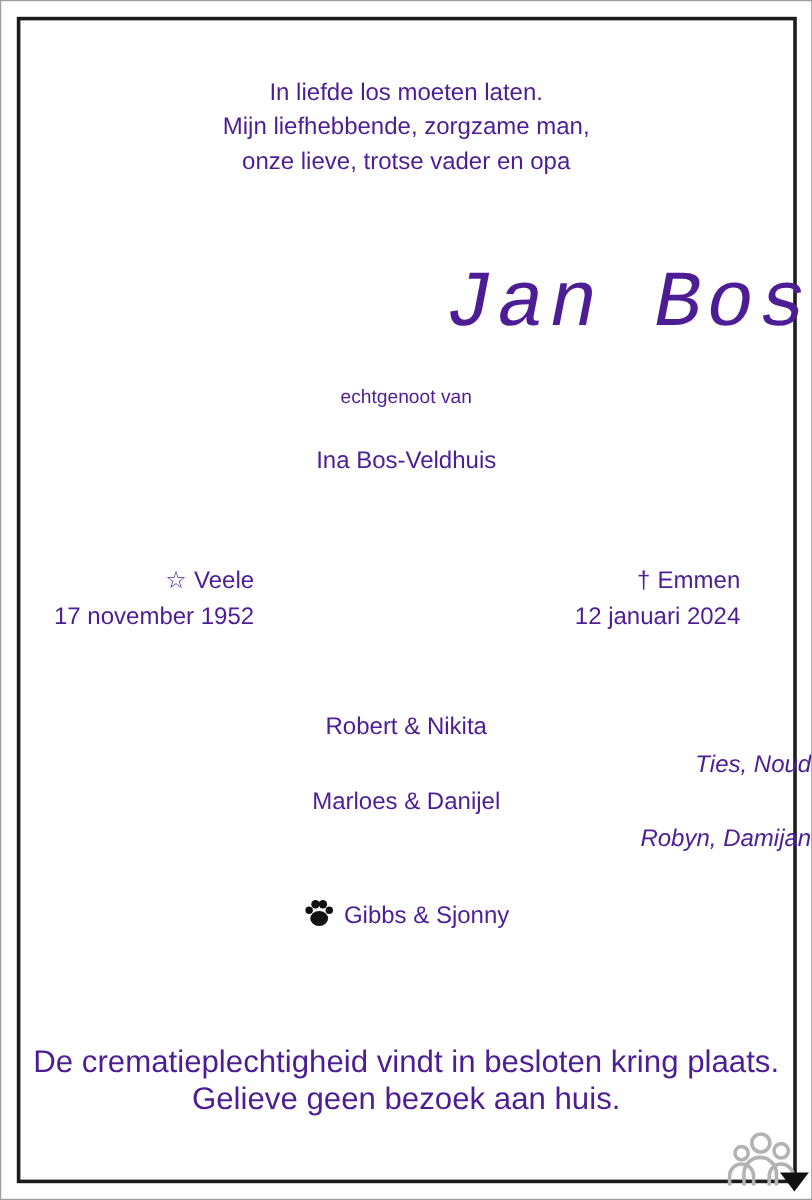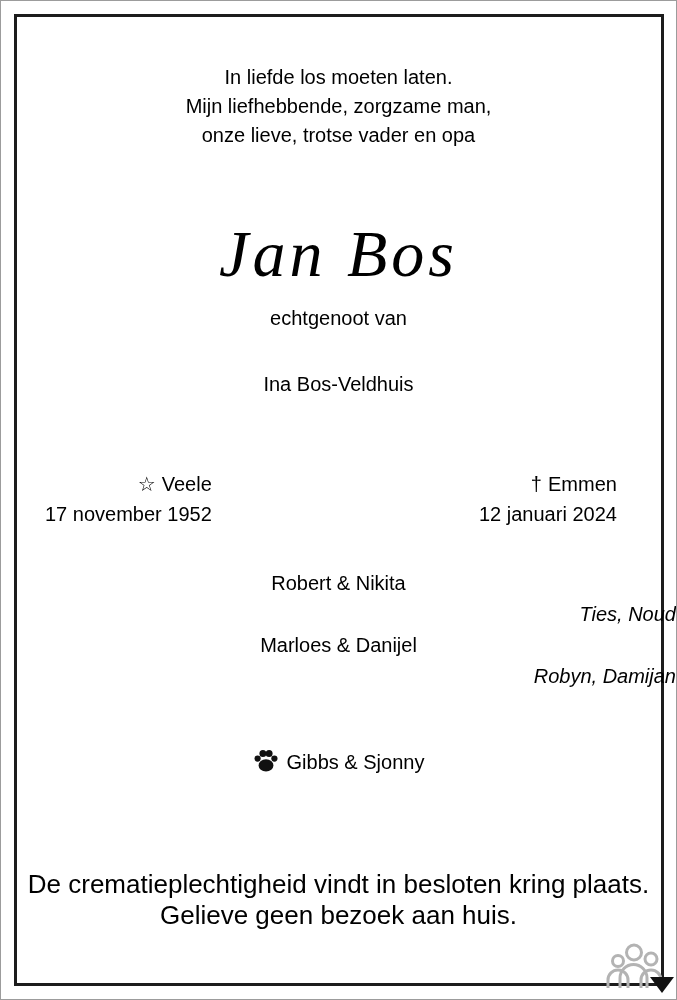--- a/index.html
+++ b/index.html
@@ -4,53 +4,54 @@
 <style>
   html, body { margin: 0; padding: 0; background: #ffffff; }
   .page {
     position: relative;
     width: 677px;
     height: 1000px;
     box-sizing: border-box;
     background: #ffffff;
     border: 1px solid #9c9c9c;
     font-family: "Liberation Sans", sans-serif;
-    color: #000000;
+    color: #4c1d95;
     overflow: hidden;
   }
   .frame {
     position: absolute;
     left: 13px; top: 13px;
     width: 650px; height: 972px;
     box-sizing: border-box;
     border: 3px solid #1c1c1c;
   }
   .centered { position: absolute; left: 0; width: 100%; text-align: center; }
 
   .intro { top: 62px; font-size: 20px; line-height: 29px; }
 
   .deceased-name {
     top: 198px;
-    font-family: Liberation Serif, serif;
+    font-family: Liberation Mono, monospace;
     font-style: italic;
     font-weight: 400;
     font-size: 66px;
     letter-spacing: 4px;
     line-height: 110px;
+    text-align: right;
   }
 
-  .relation { top: 306px; font-size: 20px; }
+  .relation { top: 322px; font-size: 16px; }
   .spouse   { top: 372px; font-size: 20px; }
 
   .dates { position: absolute; top: 468px; font-size: 20px; line-height: 30px; text-align: right; }
   .dates-birth { left: 44px; }
   .dates-death { left: 478px; }
   .sym { display: inline-block; margin-right: 6px; }
 
-  .family { top: 567px; font-size: 20px; line-height: 31px; }
+  .family { top: 590px; font-size: 20px; line-height: 31px; }
   .family .it { font-style: italic; text-align: right; }
 
   .pets { top: 748px; font-size: 20px; }
   .pets .paw { display: inline-block; vertical-align: -4px; margin-right: 8px; }
 
   .closing { top: 868px; font-size: 26px; line-height: 31px; }
 
   .publisher-logo { position: absolute; left: 600px; top: 936px; }
 
   .corner-triangle {

